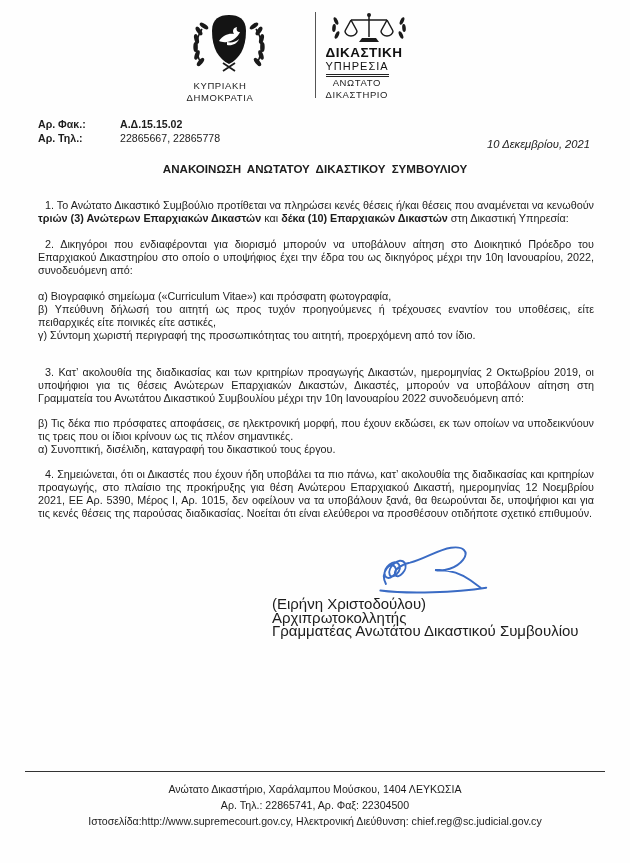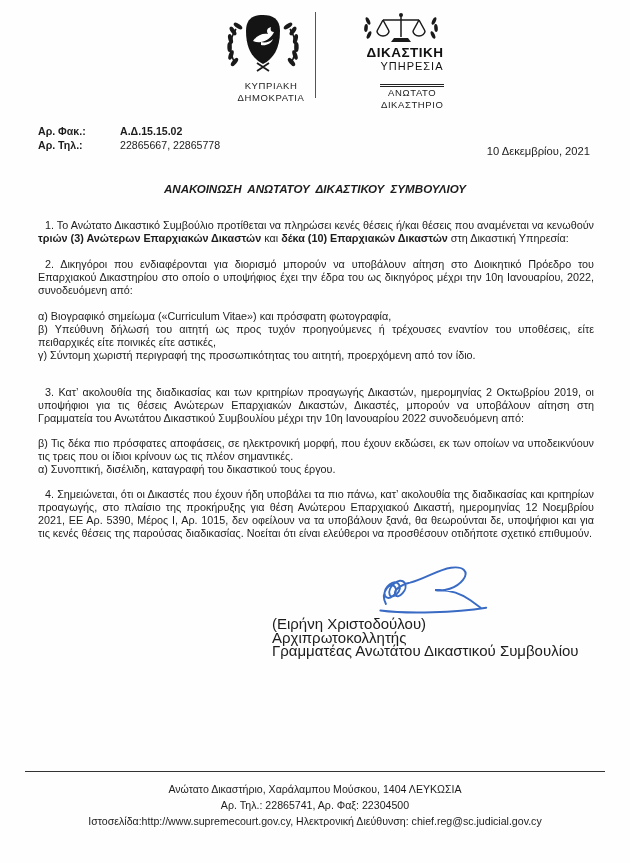--- a/index.html
+++ b/index.html
@@ -4,37 +4,37 @@
 <style>
   * { margin:0; padding:0; box-sizing:border-box; }
   html,body { background:#e8e8e8; }
   .page {
     width:630px; height:863px; margin:0 auto; background:#fefefe;
     font-family:"Liberation Sans", sans-serif; color:#1c1c1c;
     position:relative; overflow:hidden;
   }
   
   .hdr { display:flex; justify-content:center; align-items:flex-start; gap:0; padding-top:10px; }
-  .hdr-col { width:118px; display:flex; flex-direction:column; align-items:flex-end; }
+  .hdr-col { width:118px; display:flex; flex-direction:column; align-items:flex-start; }
   .hdr-divider { width:1px; background:#555; height:86px; margin:2px 10px 0 10px; }
   .hdr-art { height:66px; display:flex; align-items:center; justify-content:center; }
   .hdr-label { font-size:9.5px; letter-spacing:.6px; line-height:12px; text-align:center; margin-top:4px; color:#222; }
   .svc-name { font-weight:bold; font-size:13.5px; letter-spacing:.5px; line-height:14px; text-align:center; color:#111; }
   .svc-sub { font-size:11px; letter-spacing:1px; line-height:13px; text-align:center; color:#111;
-             border-bottom:3px double #222; padding-bottom:11px; }
+             border-bottom:3px double #222; padding-bottom:1px; }
   
   .meta { position:relative; margin:14px 0 8px 38px; font-size:10.6px; line-height:13.5px; }
   .meta-row { display:flex; }
   .meta-lbl { font-weight:bold; min-width:82px; }
   .meta-lbl.wide { min-width:0; margin-right:8px; }
   .meta-val.bold { font-weight:bold; }
   .meta-val.link { text-decoration:underline; color:#1c1c1c; }
-  .date { position:absolute; right:40px; top:20px; font-size:11.2px; }
+  .date { position:absolute; right:40px; top:20px; font-size:11.2px;font-style:italic; }
   
-  .title { text-align:center; margin-top:30px; font-weight:bold; font-size:11.6px; word-spacing:3px;font-style:italic; }
+  .title { text-align:center; margin-top:17px; font-weight:bold; font-size:11.6px; word-spacing:3px; }
   .title .t2 { margin-top:9px; }
   
   .body { margin:24px 36px 12px 38px; font-size:10.8px; line-height:13px; text-align:justify; }
   .body p { margin:0; }
   .indent1 { text-indent:7px; }
   .indent2 { text-indent:22px; }
   .gap { height:13px; }
   .gap-s { height:12px; }
   b { font-weight:bold; }
   

